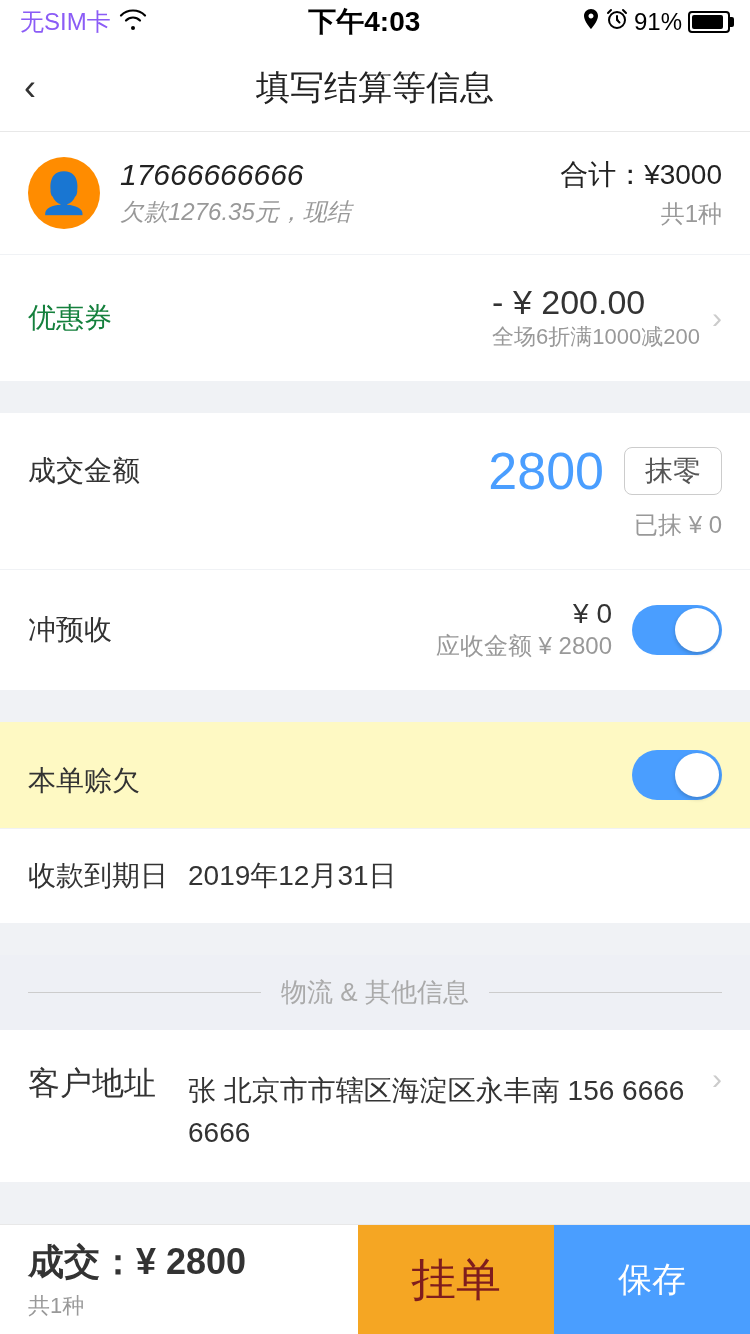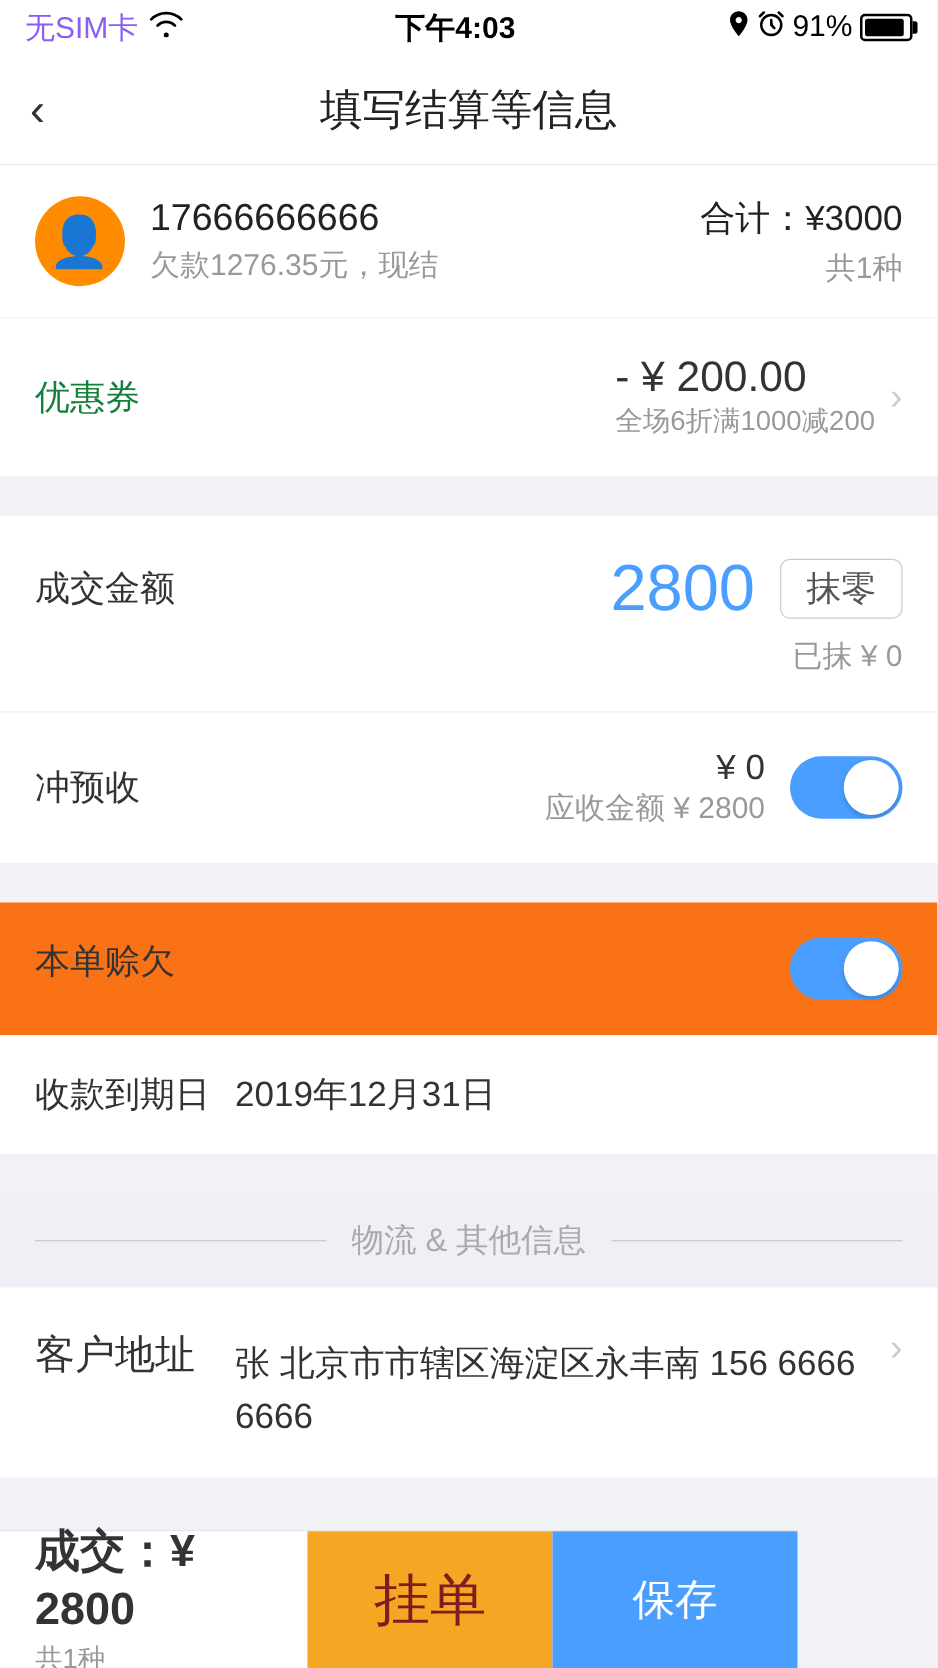--- a/index.html
+++ b/index.html
@@ -25,21 +25,21 @@
       font-size: 26px;
     }
     .status-left {
       display: flex;
       align-items: center;
       gap: 8px;
       font-size: 24px;
       color: #8b5cf6;
     }
     .status-center {
-      font-size: 24px;
+      font-size: 28px;
       font-weight: 600;
       color: #000;
     }
     .status-right {
       display: flex;
       align-items: center;
       gap: 6px;
       font-size: 24px;
       color: #000;
     }
@@ -122,20 +122,21 @@
       justify-content: center;
       margin-right: 20px;
       flex-shrink: 0;
     }
     .avatar-icon {
       color: #fff;
       font-size: 40px;
     }
     .customer-info {
       flex: 1;
+      font-style: italic;
     }
     .customer-phone {
       font-size: 30px;
       font-weight: 500;
       color: #222;
     }
     .customer-debt {
       font-size: 24px;
       color: #999;
       margin-top: 4px;
@@ -273,24 +274,24 @@
       border-radius: 50%;
       background: #fff;
       position: absolute;
       top: 3px;
       right: 3px;
       box-shadow: 0 2px 4px rgba(0,0,0,0.2);
     }
 
     
     .debt-section {
-      background: #f97316;
+      background: #fef9c3;
       padding: 28px 28px;
       display: flex;
-      align-items: flex-start;
+      align-items: flex-end;
       justify-content: space-between;
     }
     .debt-label {
       font-size: 28px;
       color: #333;
     }
 
     
     .due-section {
       background: #fff;
@@ -354,21 +355,21 @@
       font-size: 30px;
       margin-left: 12px;
       padding-top: 4px;
     }
 
     
     .bottom-bar {
       position: fixed;
       bottom: 0;
       left: 0;
-      width: 638px;
+      width: 750px;
       height: 110px;
       background: #fff;
       display: flex;
       align-items: center;
       border-top: 1px solid #e8e8e8;
     }
     .bottom-summary {
       flex: 1;
       padding: 0 28px;
     }

